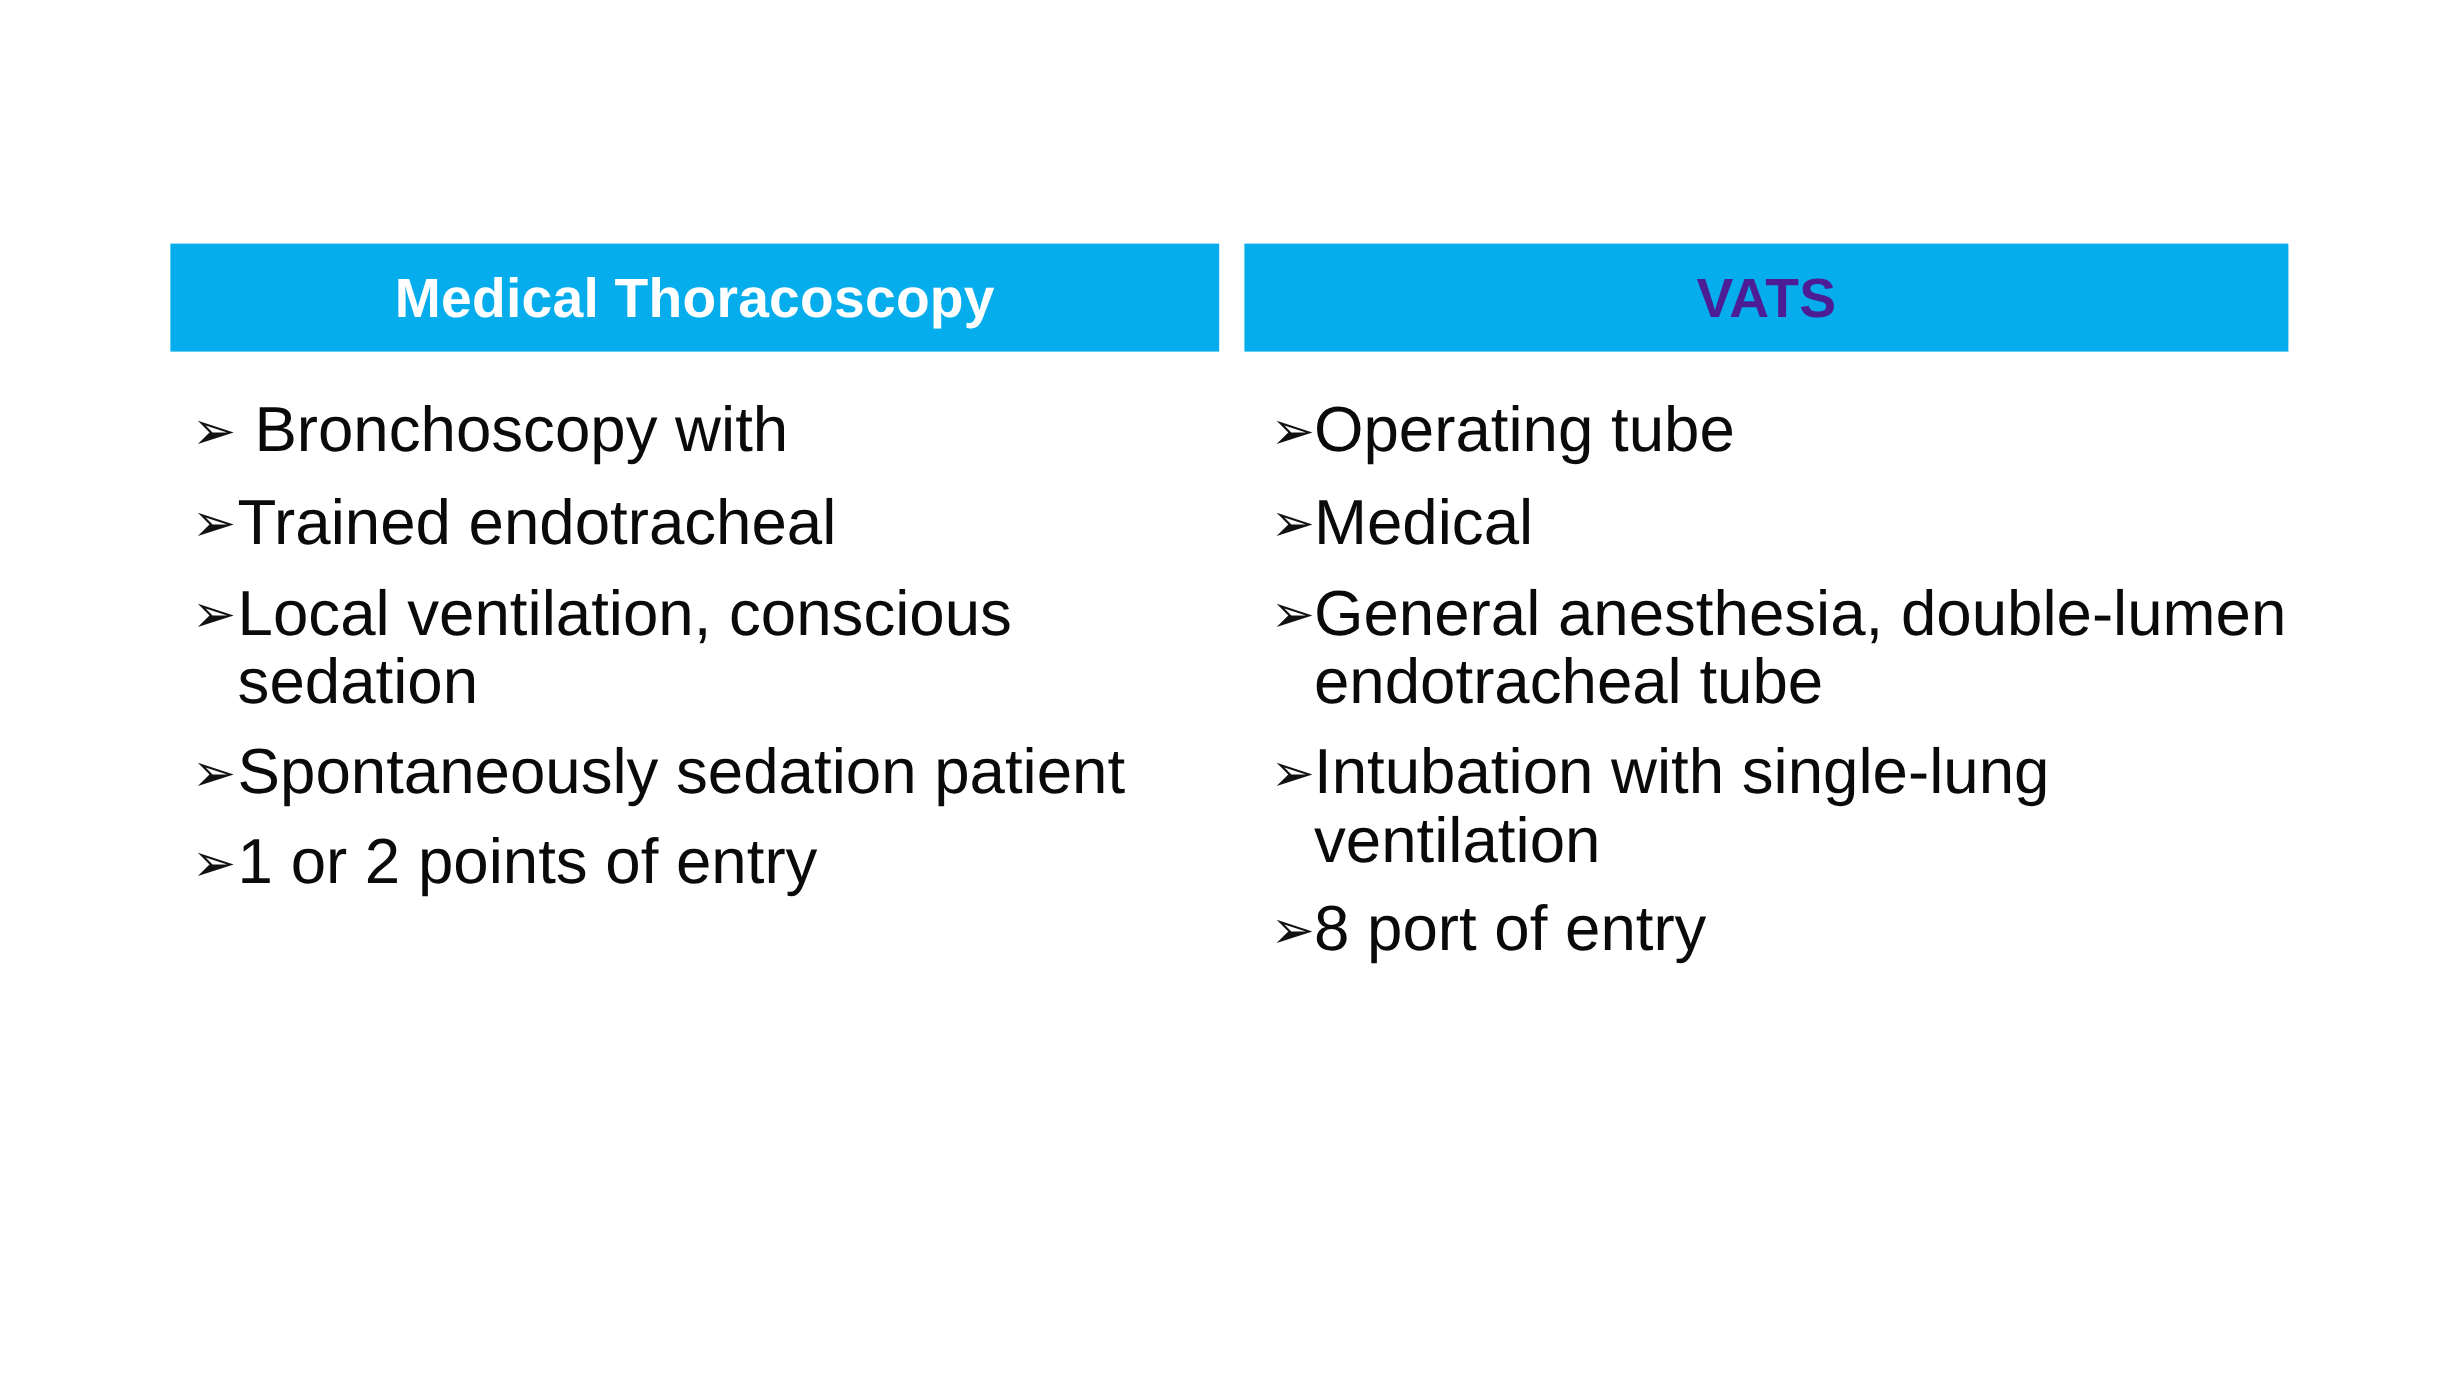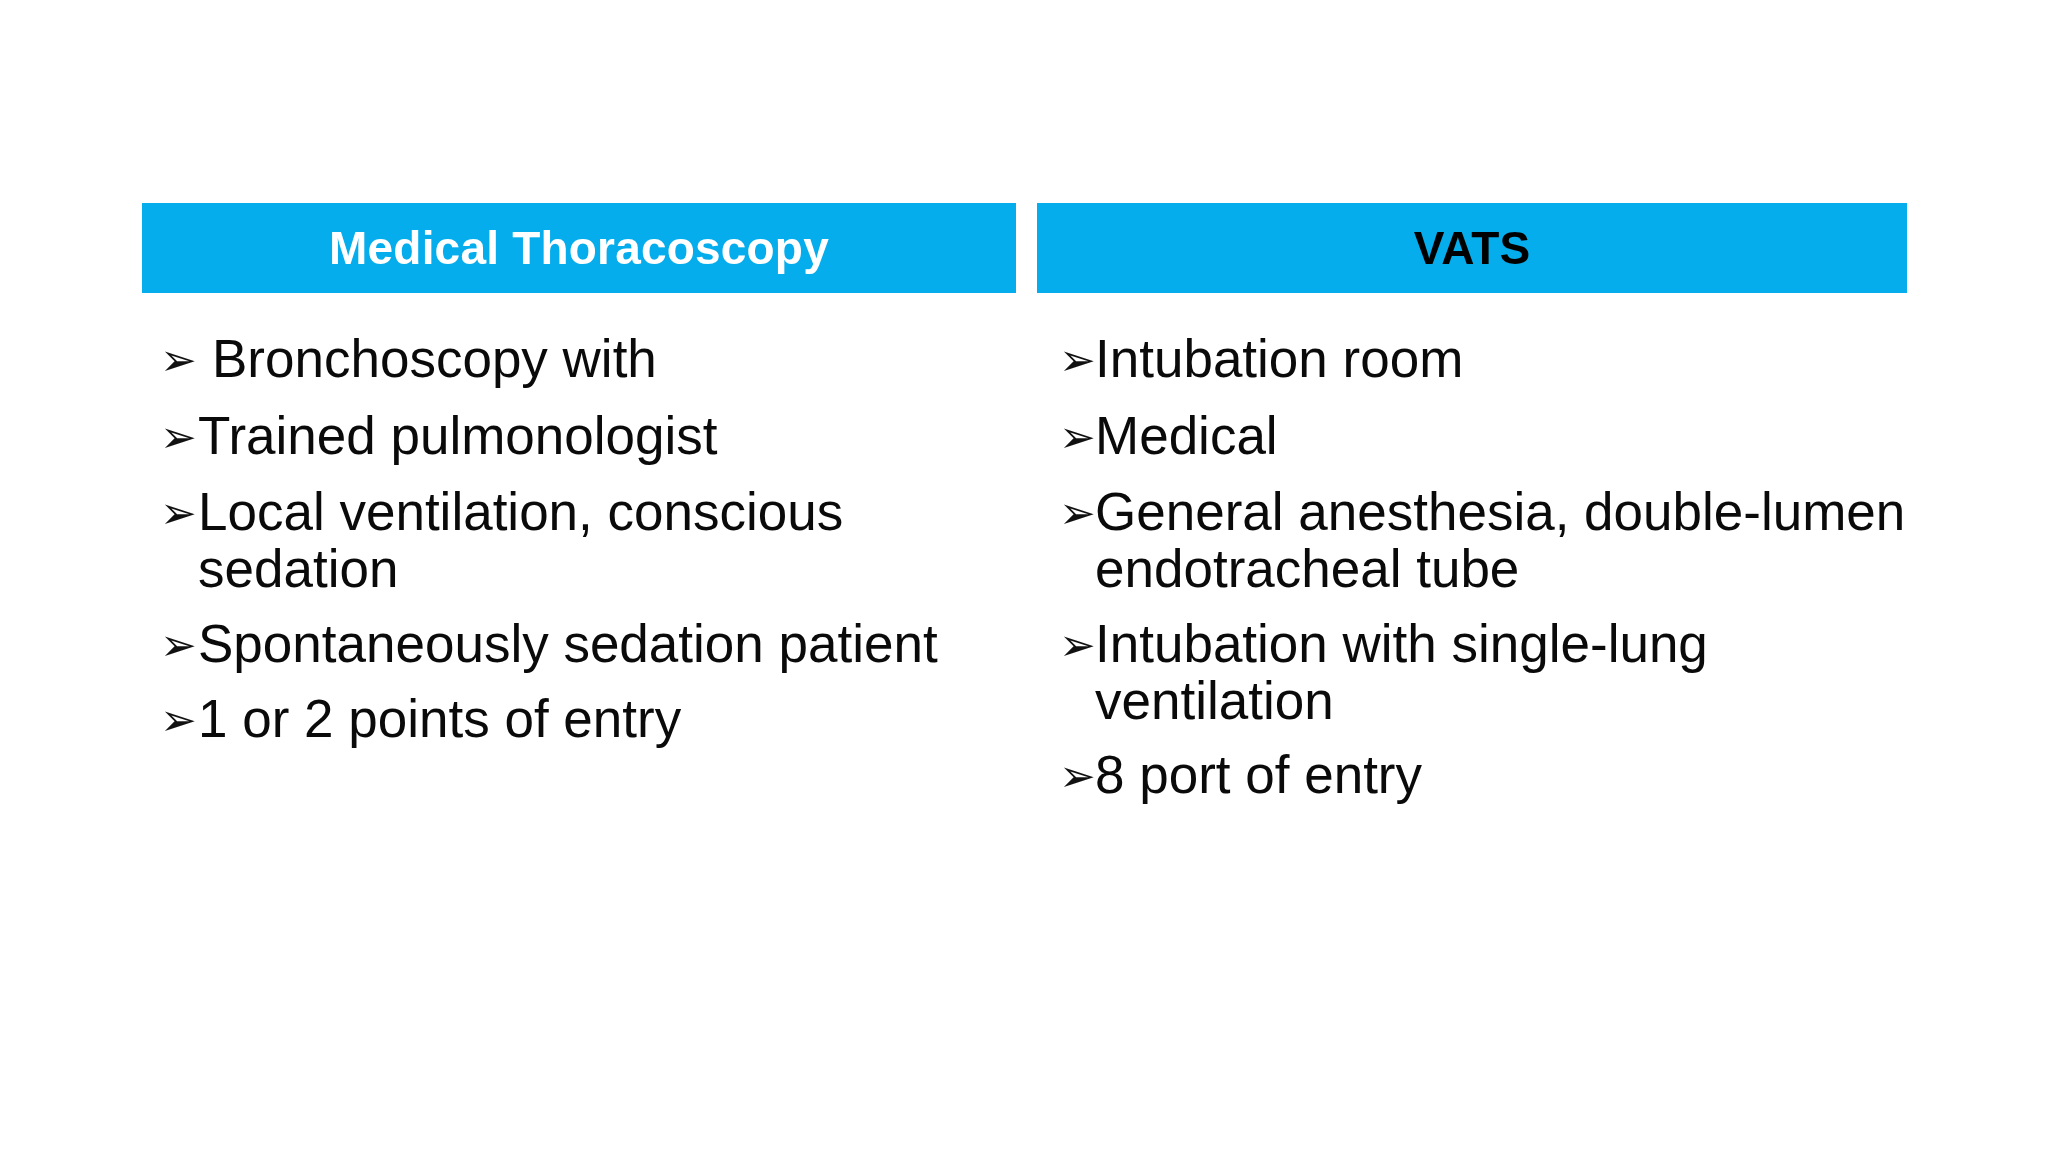--- a/index.html
+++ b/index.html
@@ -102,21 +102,21 @@
 
     <ul class="bullet-list">
 
       <li class="bullet-item wide-marker" style="color: rgb(10, 10, 10);">
         <span class="bullet-marker">➢</span>
         <span class="bullet-text">Bronchoscopy with</span>
       </li>
 
       <li class="bullet-item" style="color: rgb(10, 10, 10);">
         <span class="bullet-marker">➢</span>
-        <span class="bullet-text">Trained pulmonologist</span>
+        <span class="bullet-text">Trained endotracheal</span>
       </li>
 
       <li class="bullet-item two-line" style="color: rgb(10, 10, 10);">
         <span class="bullet-marker">➢</span>
         <span class="bullet-text">Local ventilation, conscious sedation</span>
       </li>
 
       <li class="bullet-item two-line" style="color: rgb(10, 10, 10);">
         <span class="bullet-marker">➢</span>
         <span class="bullet-text">Spontaneously sedation patient</span>
@@ -126,28 +126,28 @@
         <span class="bullet-marker">➢</span>
         <span class="bullet-text">1 or 2 points of entry</span>
       </li>
 
     </ul>
   </div>
 
   <div id="col-right" class="column">
 
     <div class="header-bar" style="background: rgb(5, 173, 236);">
-      <span class="header-title" style="color: #000000;">VATS</span>
+      <span class="header-title" style="color: #4c1d95;">VATS</span>
     </div>
 
     <ul class="bullet-list">
 
       <li class="bullet-item" style="color: rgb(10, 10, 10);">
         <span class="bullet-marker">➢</span>
-        <span class="bullet-text">Intubation room</span>
+        <span class="bullet-text">Operating tube</span>
       </li>
 
       <li class="bullet-item" style="color: rgb(10, 10, 10);">
         <span class="bullet-marker">➢</span>
         <span class="bullet-text">Medical</span>
       </li>
 
       <li class="bullet-item two-line" style="color: rgb(10, 10, 10);">
         <span class="bullet-marker">➢</span>
         <span class="bullet-text">General anesthesia, double-lumen endotracheal tube</span>

